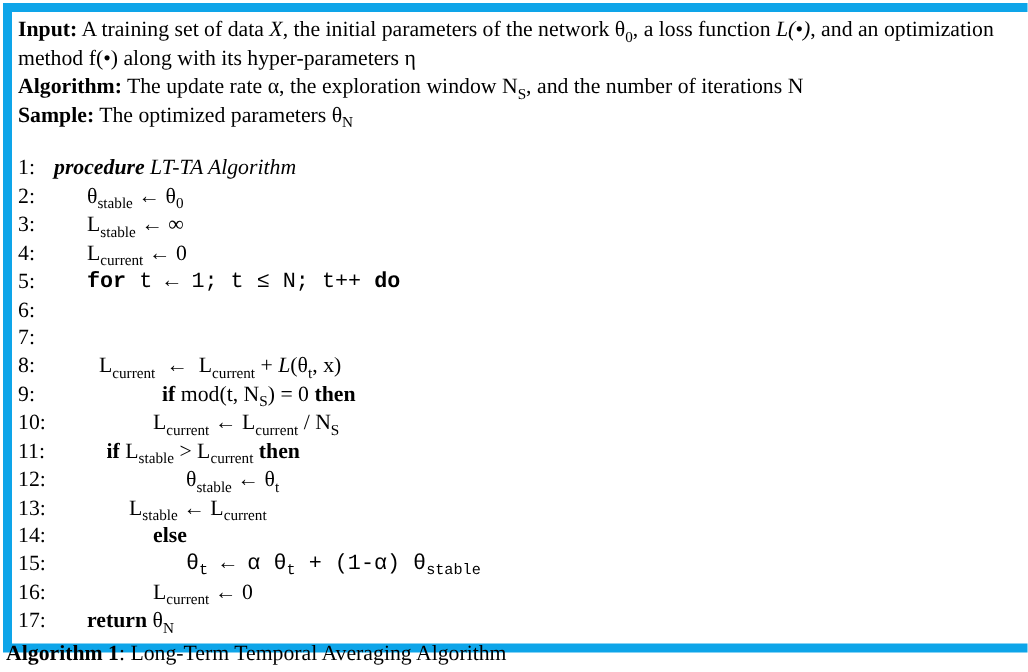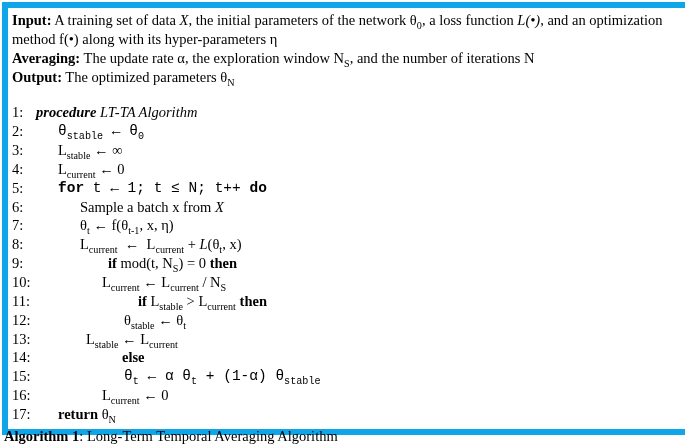--- a/index.html
+++ b/index.html
@@ -57,38 +57,38 @@
   }
   .b { font-weight: bold; }
   .i { font-style: italic; }
 </style>
 </head>
 <body>
 
 <div class="algo-box">
   <div class="algo-header">
     <p><span class="b">Input:</span><span> A training set of data </span><span class="i">X</span><span>, the initial parameters of the network θ</span><sub>0</sub><span>, a loss function </span><span class="i">L(•)</span><span>, and an optimization method f(•) along with its hyper-parameters η</span></p>
-    <p><span class="b">Averaging:</span><span> The update rate α, the exploration window N</span><sub>S</sub><span>, and the number of iterations N</span></p>
-    <p><span class="b">Output:</span><span> The optimized parameters θ</span><sub>N</sub></p>
+    <p><span class="b">Algorithm:</span><span> The update rate α, the exploration window N</span><sub>S</sub><span>, and the number of iterations N</span></p>
+    <p><span class="b">Sample:</span><span> The optimized parameters θ</span><sub>N</sub></p>
   </div>
   <div class="spacer"></div>
   <div class="algo-code">
       <div class="code-line"><span class="line-num">1:</span><span class="line-content" style="margin-left: 0px; font-style: italic;"><span class="b">procedure</span><span> LT-TA Algorithm</span></span></div>
-      <div class="code-line"><span class="line-num">2:</span><span class="line-content" style="margin-left: 22px; font-family: Liberation Mono, monospace;"><span>θ</span><sub>stable</sub><span> ← θ</span><sub>0</sub></span></div>
+      <div class="code-line"><span class="line-num">2:</span><span class="line-content" style="margin-left: 22px;"><span>θ</span><sub>stable</sub><span> ← θ</span><sub>0</sub></span></div>
       <div class="code-line"><span class="line-num">3:</span><span class="line-content" style="margin-left: 22px;"><span>L</span><sub>stable</sub><span> ← ∞</span></span></div>
       <div class="code-line"><span class="line-num">4:</span><span class="line-content" style="margin-left: 22px;"><span>L</span><sub>current</sub><span> ← 0</span></span></div>
       <div class="code-line"><span class="line-num">5:</span><span class="line-content" style="margin-left: 22px; font-family: Liberation Mono, monospace;"><span class="b">for</span><span> t ← 1; t ≤ N; t++ </span><span class="b">do</span></span></div>
-      <div class="code-line"><span class="line-num">6:</span><span class="line-content" style="margin-left: 44px;"><span>Sample a batch x from </span><span class="i">X</span></span></div>
-      <div class="code-line"><span class="line-num">7:</span><span class="line-content" style="margin-left: 44px;"><span>θ</span><sub>t</sub><span> ← f(θ</span><sub>t-1</sub><span>, x, η)</span></span></div>
-      <div class="code-line"><span class="line-num">8:</span><span class="line-content" style="margin-left: 44px;"><span>L</span><sub>current</sub><span>  ←  L</span><sub>current</sub><span> + </span><span class="i">L</span><span>(θ</span><sub>t</sub><span>, x)</span></span></div>
+      <div class="code-line"><span class="line-num">6:</span></div>
+      <div class="code-line"><span class="line-num">7:</span></div>
+      <div class="code-line"><span class="line-num">8:</span><span class="line-content" style="margin-left: 30px;"><span>L</span><sub>current</sub><span>  ←  L</span><sub>current</sub><span> + </span><span class="i">L</span><span>(θ</span><sub>t</sub><span>, x)</span></span></div>
       <div class="code-line"><span class="line-num">9:</span><span class="line-content" style="margin-left: 72px;"><span class="b">if</span><span> mod(t, N</span><sub>S</sub><span>) = 0 </span><span class="b">then</span></span></div>
       <div class="code-line"><span class="line-num">10:</span><span class="line-content" style="margin-left: 66px;"><span>L</span><sub>current</sub><span> ← L</span><sub>current</sub><span> / N</span><sub>S</sub></span></div>
-      <div class="code-line"><span class="line-num">11:</span><span class="line-content" style="margin-left: 102px;"><span class="b">if</span><span> L</span><sub>stable</sub><span> &gt; L</span><sub>current</sub><span> </span><span class="b">then</span></span></div>
+      <div class="code-line"><span class="line-num">11:</span><span class="line-content" style="margin-left: 35px;"><span class="b">if</span><span> L</span><sub>stable</sub><span> &gt; L</span><sub>current</sub><span> </span><span class="b">then</span></span></div>
       <div class="code-line"><span class="line-num">12:</span><span class="line-content" style="margin-left: 88px;"><span>θ</span><sub>stable</sub><span> ← θ</span><sub>t</sub></span></div>
       <div class="code-line"><span class="line-num">13:</span><span class="line-content" style="margin-left: 50px;"><span>L</span><sub>stable</sub><span> ← L</span><sub>current</sub></span></div>
-      <div class="code-line"><span class="line-num">14:</span><span class="line-content" style="margin-left: 86px;"><span class="b">else</span></span></div>
+      <div class="code-line"><span class="line-num">14:</span><span class="line-content" style="margin-left: 66px;"><span class="b">else</span></span></div>
       <div class="code-line"><span class="line-num">15:</span><span class="line-content" style="margin-left: 88px; font-family: Liberation Mono, monospace;"><span>θ</span><sub>t</sub><span> ← α θ</span><sub>t</sub><span> + (1-α) θ</span><sub>stable</sub></span></div>
       <div class="code-line"><span class="line-num">16:</span><span class="line-content" style="margin-left: 66px;"><span>L</span><sub>current</sub><span> ← 0</span></span></div>
       <div class="code-line"><span class="line-num">17:</span><span class="line-content" style="margin-left: 22px;"><span class="b">return</span><span> θ</span><sub>N</sub></span></div>
     </div>
 </div>
 
 <div class="caption"><span class="b">Algorithm 1</span><span>: Long-Term Temporal Averaging Algorithm</span></div>
 
 </body></html>

